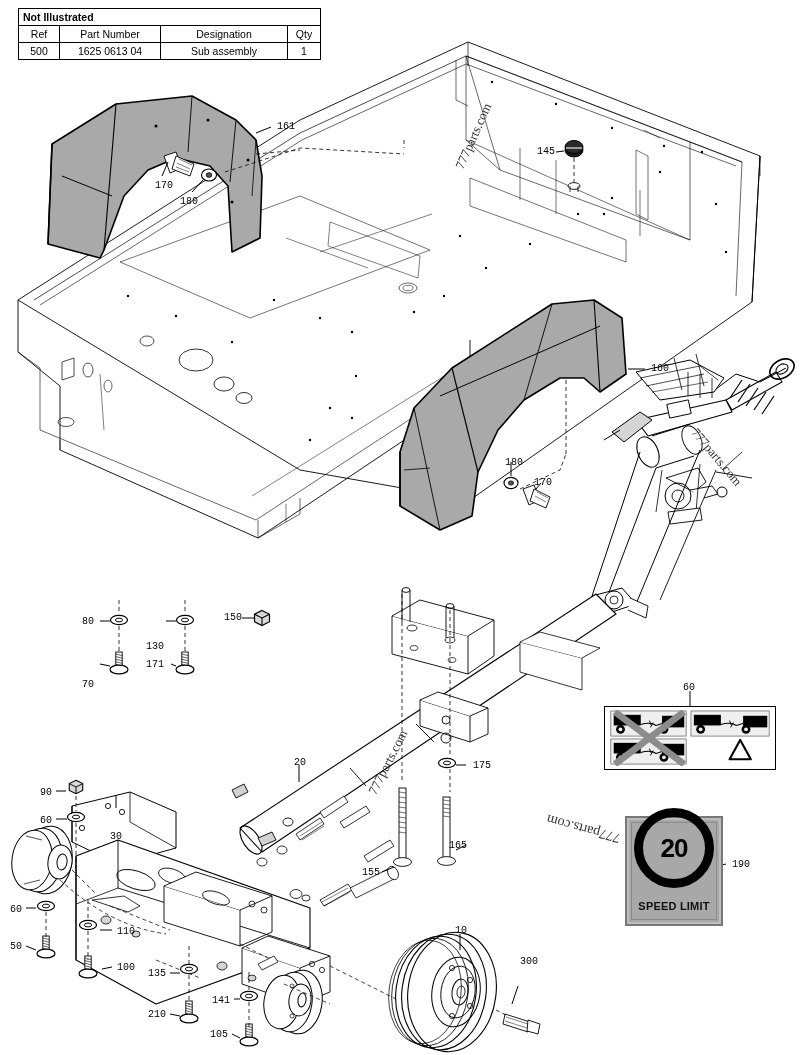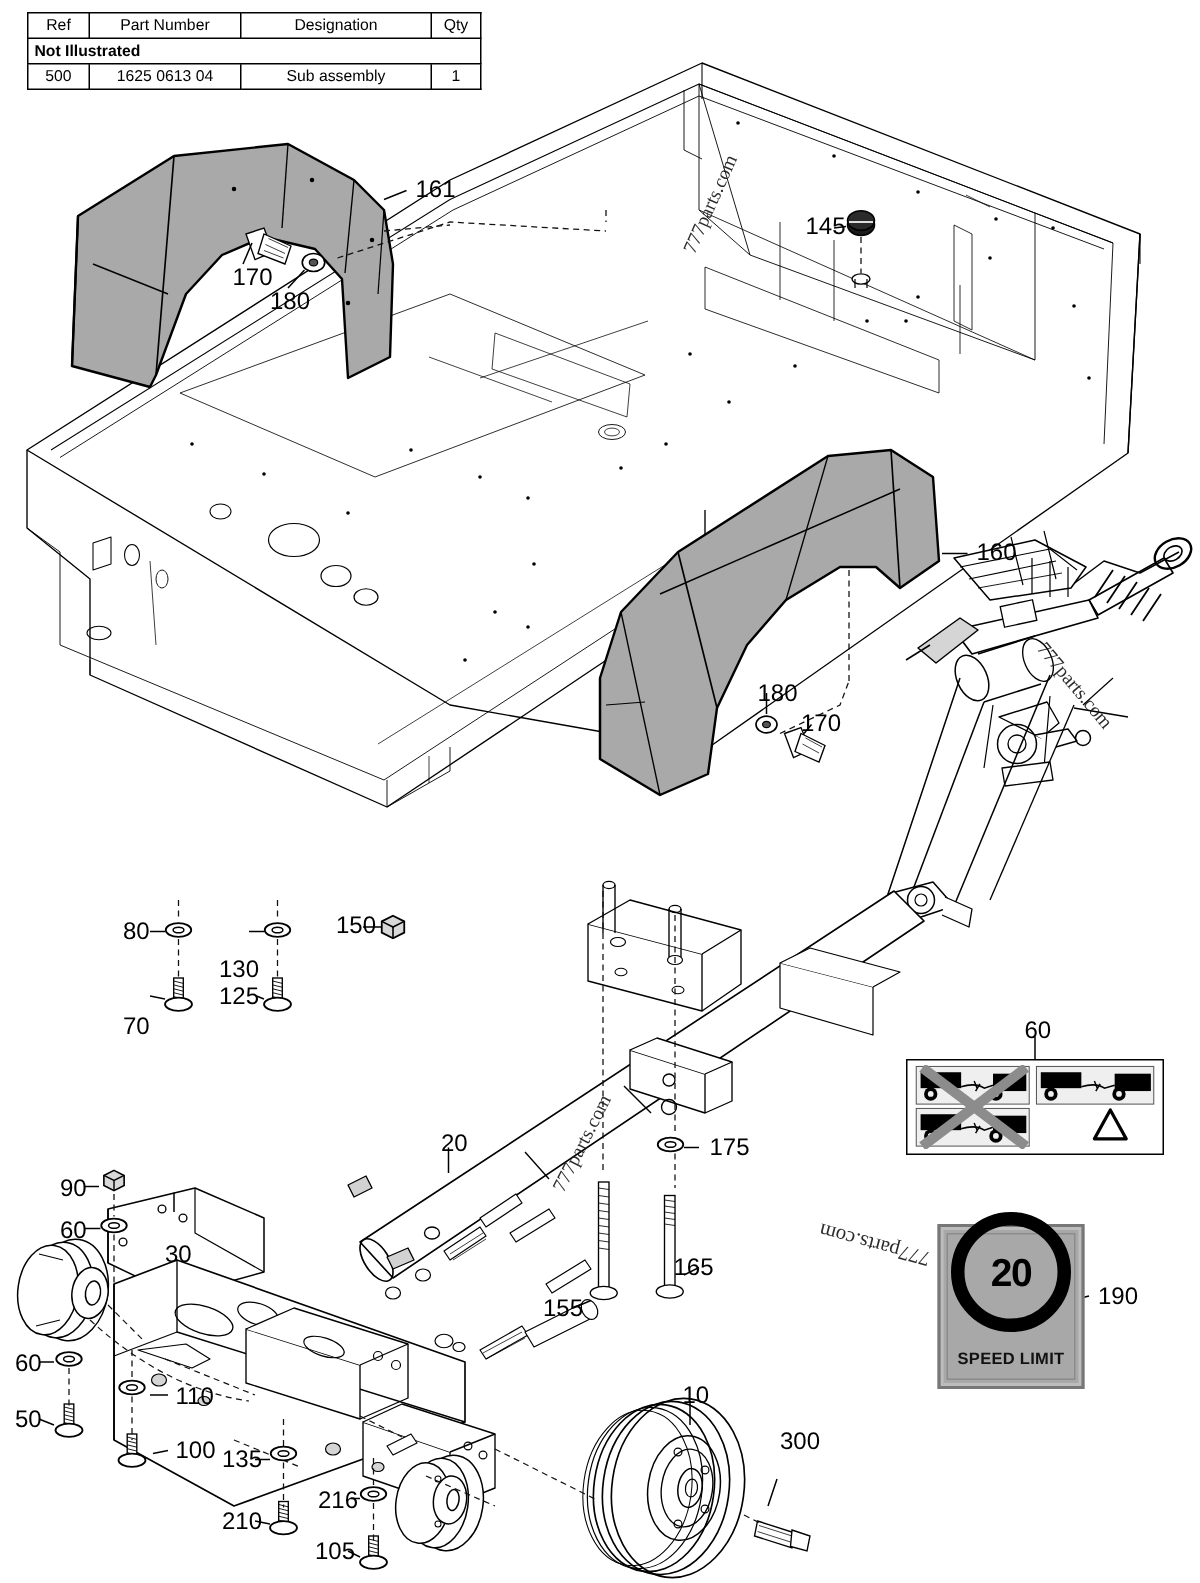--- a/index.html
+++ b/index.html
@@ -16,21 +16,21 @@
     font-size:10.5px;background:#fff;}
   .ni-table td,.ni-table th{border:1px solid #000;padding:1px 4px;height:14px;
     font-weight:normal;text-align:center;line-height:13px;}
   .ni-title{text-align:left !important;font-weight:bold !important;font-size:10.5px;}
   .c-ref{width:32px;}
   .c-pn{width:92px;}
   .c-des{width:118px;}
   .c-qty{width:24px;}
 
   
-  .lab{position:absolute;font-size:16px;line-height:12px;white-space:nowrap;}
+  .lab{position:absolute;font-size:10px;line-height:12px;white-space:nowrap;font-family:Liberation Mono, monospace;}
 
   
   svg.draw{position:absolute;left:0;top:0;width:800px;height:1055px;overflow:visible;}
 
   
   .wm{position:absolute;color:#1a1a1a;font-size:13px;white-space:nowrap;
       font-family:"Liberation Serif","DejaVu Serif",serif;opacity:.92;}
 
   
   .decal40{position:absolute;left:604px;top:706px;width:172px;height:64px;
@@ -491,27 +491,27 @@
       <path d="M520,489 L560,470 L566,454"></path>
       <path d="M566,454 L566,380"></path>
       <path d="M574,158 L574,182"></path>
       <path d="M256,154 L300,150"></path>
     </g>
   </svg>
 
   <table class="ni-table">
     <tbody>
         <tr>
+      <td class="ni-title" colspan="4">Not Illustrated</td>
+    </tr>
+    <tr>
       <td class="c-ref">Ref</td>
       <td class="c-pn">Part Number</td>
       <td class="c-des">Designation</td>
       <td class="c-qty">Qty</td>
-    </tr>
-    <tr>
-      <td class="ni-title" colspan="4">Not Illustrated</td>
     </tr>
     <tr>
       <td>500</td>
       <td>1625 0613 04</td>
       <td>Sub assembly</td>
       <td>1</td>
     </tr>
   </tbody>
     </table>
 
@@ -555,37 +555,37 @@
   <div class="lab" style="left:155px;top:180px;">170</div>
   <div class="lab" style="left:180px;top:196px;">180</div>
   <div class="lab" style="left:537px;top:146px;">145</div>
   <div class="lab" style="left:651px;top:363px;">160</div>
   <div class="lab" style="left:505px;top:457px;">180</div>
   <div class="lab" style="left:534px;top:477px;">170</div>
   <div class="lab" style="left:82px;top:616px;">80</div>
   <div class="lab" style="left:146px;top:641px;">130</div>
   <div class="lab" style="left:224px;top:612px;">150</div>
   <div class="lab" style="left:82px;top:659px;margin-top:20px;">70</div>
-  <div class="lab" style="left:146px;top:659px;">125</div>
+  <div class="lab" style="left:146px;top:659px;">171</div>
   <div class="lab" style="left:683px;top:682px;">60</div>
   <div class="lab" style="left:294px;top:757px;">20</div>
   <div class="lab" style="left:473px;top:760px;">175</div>
   <div class="lab" style="left:40px;top:787px;">90</div>
   <div class="lab" style="left:110px;top:787px;margin-top:44px;">30</div>
   <div class="lab" style="left:40px;top:815px;">60</div>
   <div class="lab" style="left:449px;top:840px;">165</div>
   <div class="lab" style="left:362px;top:867px;">155</div>
   <div class="lab" style="left:732px;top:859px;">190</div>
   <div class="lab" style="left:10px;top:904px;">60</div>
   <div class="lab" style="left:117px;top:926px;">110</div>
   <div class="lab" style="left:10px;top:941px;">50</div>
   <div class="lab" style="left:117px;top:962px;">100</div>
   <div class="lab" style="left:455px;top:925px;">10</div>
   <div class="lab" style="left:148px;top:968px;">135</div>
-  <div class="lab" style="left:212px;top:995px;">216</div>
+  <div class="lab" style="left:212px;top:995px;">141</div>
   <div class="lab" style="left:520px;top:956px;">300</div>
   <div class="lab" style="left:148px;top:1009px;">210</div>
   <div class="lab" style="left:210px;top:1029px;">105</div>
 
   <div class="decal40">
     <svg viewBox="0 0 166 58" style="width:100%;height:100%;display:block">
 
       <g>
         <rect x="1" y="1" width="78" height="26" fill="#efefef" stroke="#555" stroke-width="0.7"></rect>
         <rect x="4" y="5" width="28" height="11" fill="#000"></rect>

